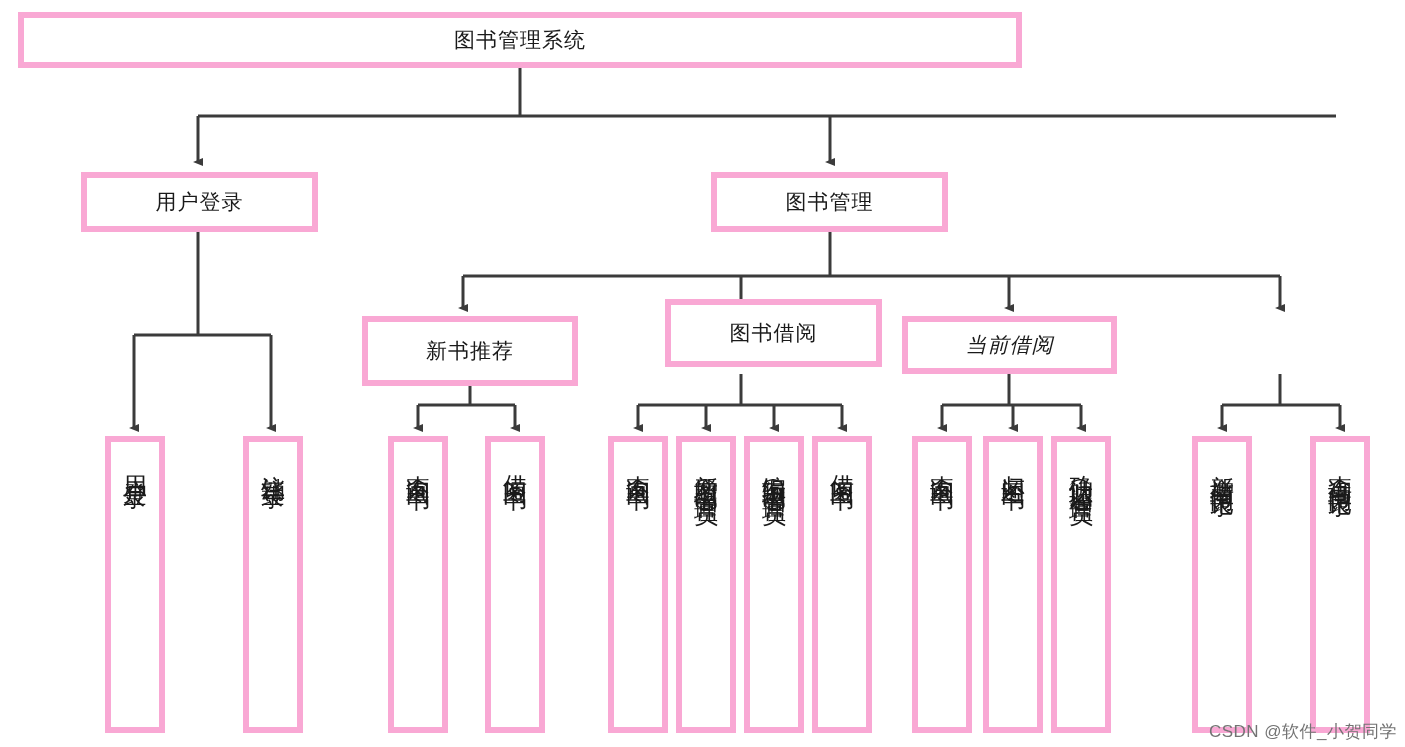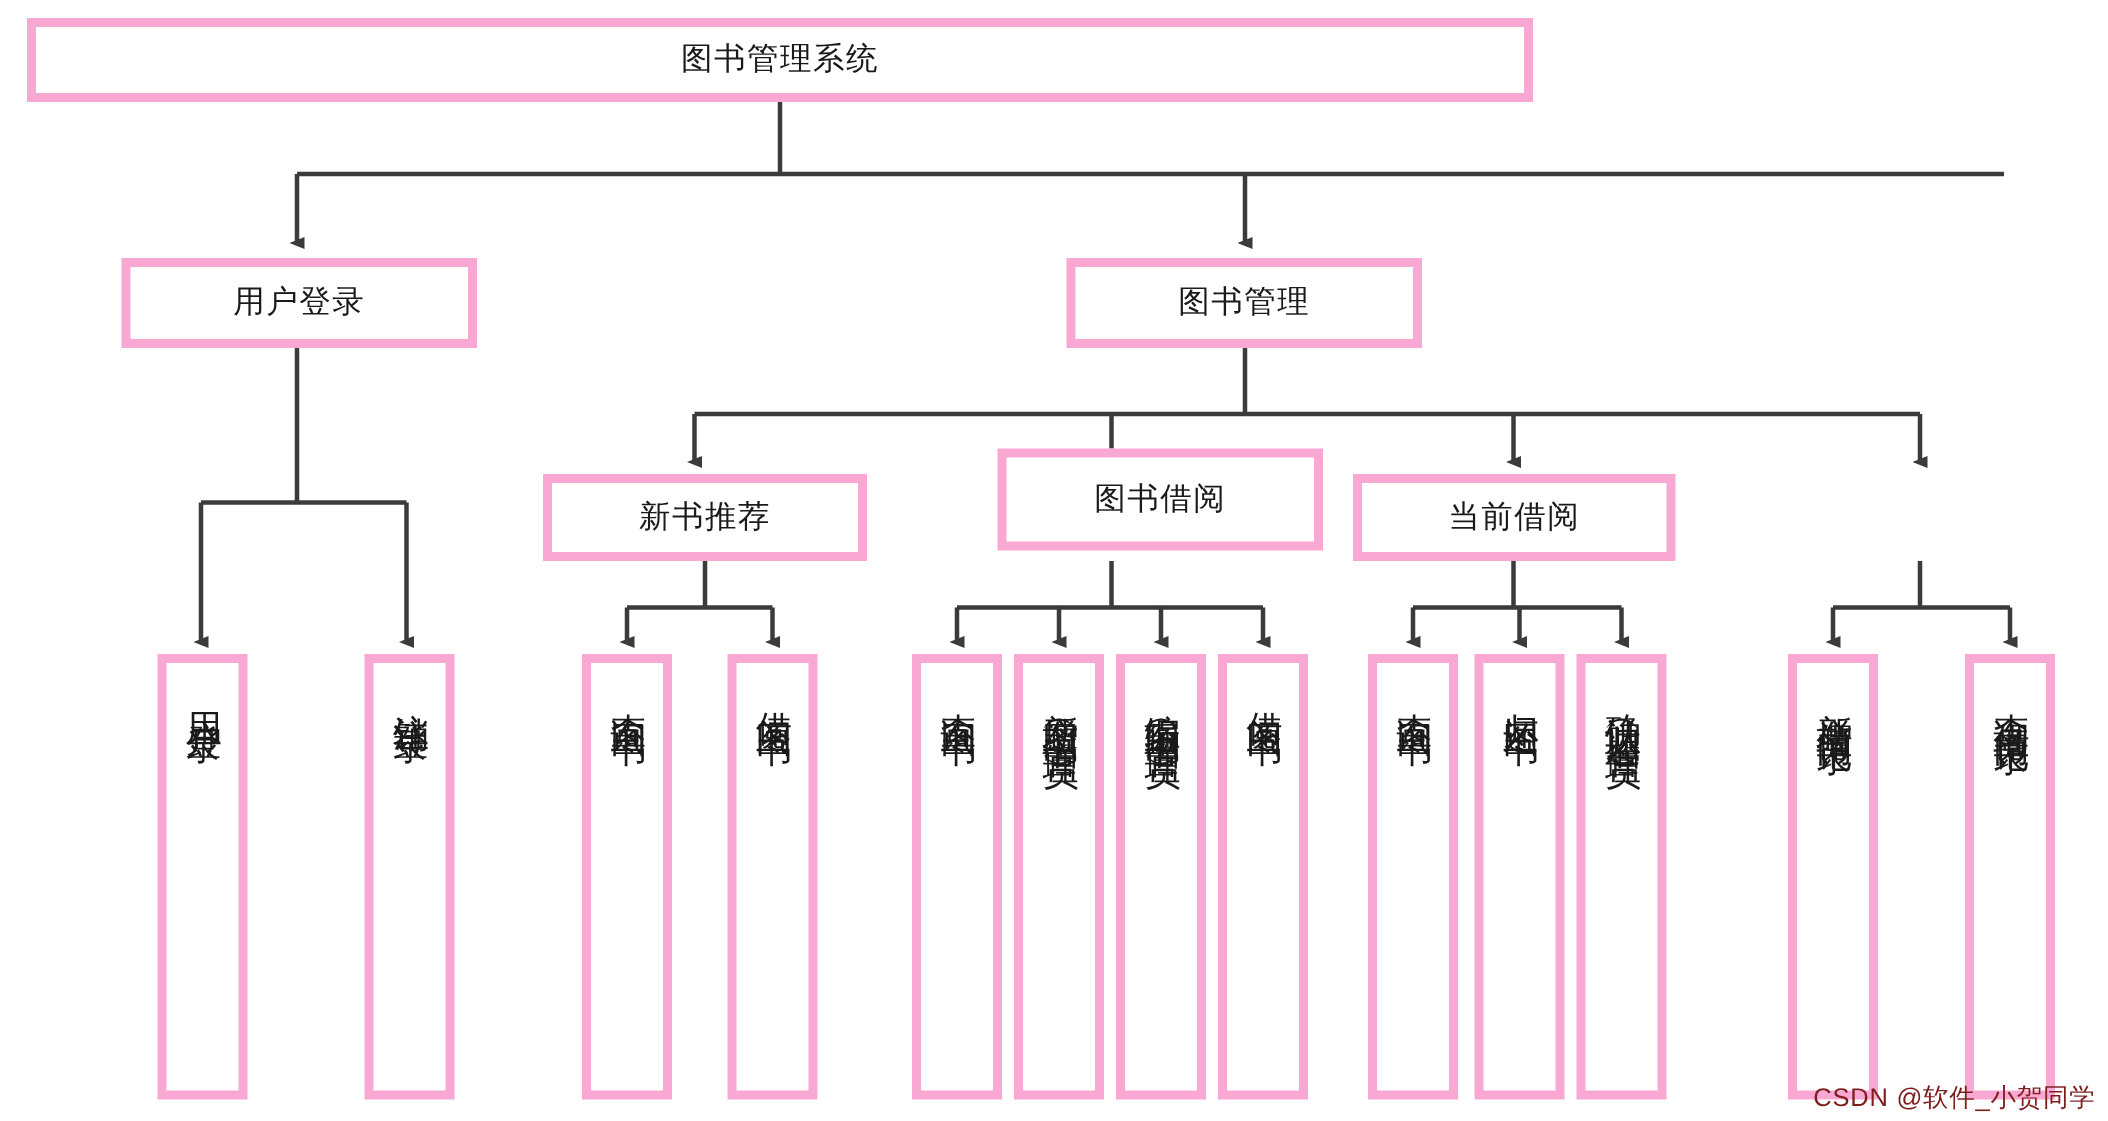--- a/index.html
+++ b/index.html
@@ -54,21 +54,21 @@
     font-size: 24px;
     letter-spacing: 4px;
     line-height: 1;
     white-space: nowrap;
   }
   .watermark {
     position: absolute;
     right: 8px;
     bottom: 4px;
     font-size: 17px;
-    color: #7f1d1d;
+    color: #737373;
     white-space: nowrap;
     letter-spacing: 0.5px;
   }
 </style>
 </head>
 <body>
 
 <div id="canvas">
 
   <svg id="edges" viewBox="0 0 1405 747">
@@ -125,27 +125,27 @@
     <span class="label">图书管理系统</span>
   </div>
 
   <div class="node horiz" style="left: 81px; top: 172px; width: 237px; height: 60px;">
     <span class="label">用户登录</span>
   </div>
   <div class="node horiz" style="left: 711px; top: 172px; width: 237px; height: 60px; align-items: center;">
     <span class="label">图书管理</span>
   </div>
 
-  <div class="node horiz" style="left: 362px; top: 316px; width: 216px; height: 58px;">
+  <div class="node horiz" style="left: 362px; top: 316px; width: 216px; height: 70px;">
     <span class="label">新书推荐</span>
   </div>
   <div class="node horiz" style="left: 633px; top: 299px; width: 217px; height: 68px; margin-left: 32px;">
     <span class="label">图书借阅</span>
   </div>
-  <div class="node horiz" style="left: 902px; top: 316px; width: 215px; height: 58px;">
+  <div class="node horiz" style="left: 902px; top: 316px; width: 215px; height: 58px; font-style: italic;">
     <span class="label">当前借阅</span>
   </div>
 
   <div class="node vert" style="left: 105px; top: 436px; width: 60px; height: 297px;">
     <span class="label">用户登录</span>
   </div>
   <div class="node vert" style="left: 243px; top: 436px; width: 60px; height: 297px;">
     <span class="label">注销登录</span>
   </div>
 

